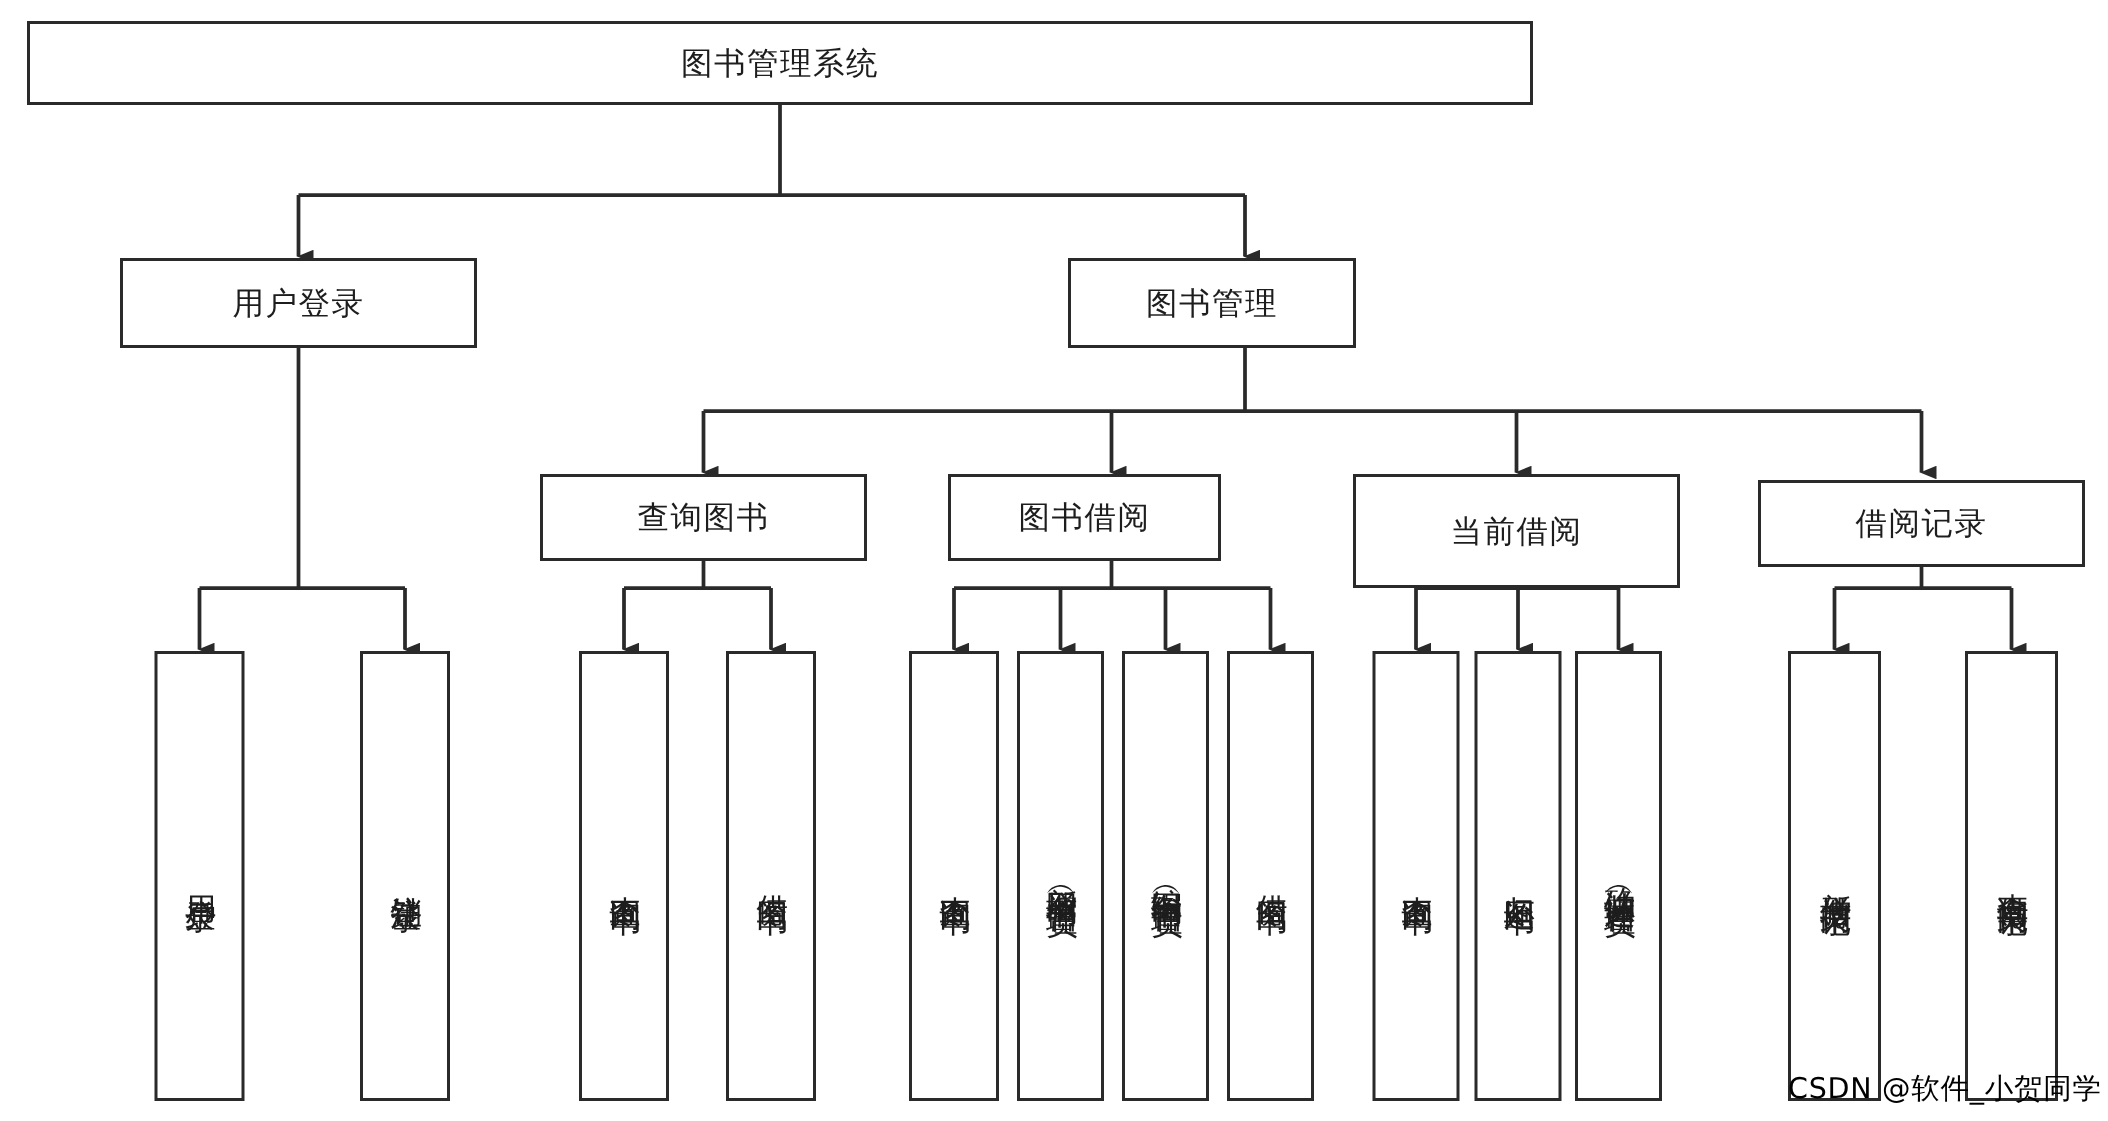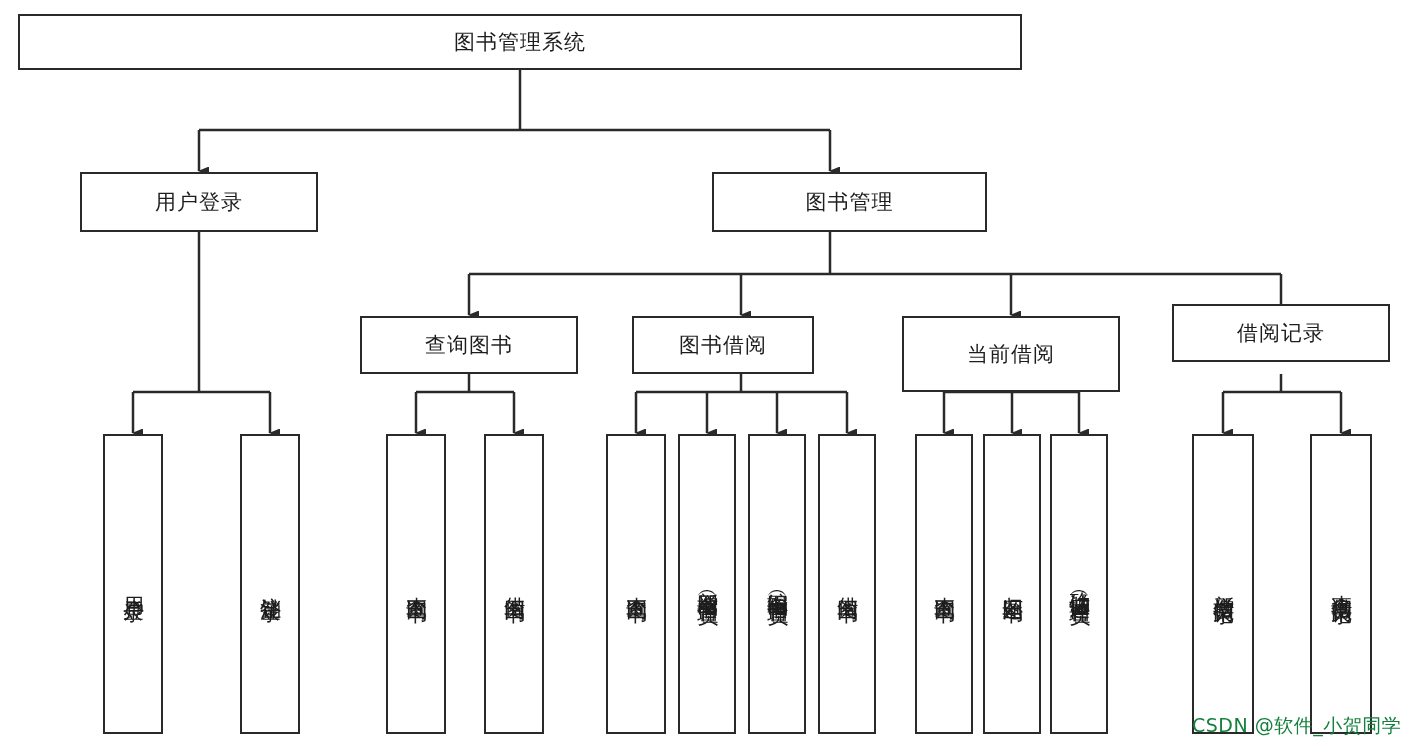--- a/index.html
+++ b/index.html
@@ -53,21 +53,21 @@
     white-space: pre-line;
     text-align: center;
   }
   .node-box.vertical .node-label {
     writing-mode: vertical-rl;
     text-orientation: upright;
   }
   .watermark {
     position: absolute;
     font-size: 19px;
-    color: #15803d;
+    color: #000000;
     letter-spacing: 0.5px;
     white-space: nowrap;
     pointer-events: none;
   }
 </style>
 </head>
 <body>
 
 <div id="diagram-root">
   <svg class="diagram-canvas" viewBox="0 0 1405 747" xmlns="http://www.w3.org/2000/svg">
@@ -112,33 +112,33 @@
         <line x1="1341" y1="392" x2="1341" y2="433" stroke="#2a2a2a" stroke-width="2.5" marker-end="url(#arrowhead)"></line>
       </g>
   </svg>
   <div id="node-layer">
       <div class="node-box horizontal" style="left: 18px; top: 14px; width: 1004px; height: 56px;">
         <span class="node-label">图书管理系统</span>
       </div>
       <div class="node-box horizontal" style="left: 80px; top: 172px; width: 238px; height: 60px;">
         <span class="node-label">用户登录</span>
       </div>
-      <div class="node-box horizontal" style="left: 712px; top: 172px; width: 275px; height: 60px;">
+      <div class="node-box horizontal" style="left: 712px; top: 172px; width: 192px; height: 60px;">
         <span class="node-label">图书管理</span>
       </div>
       <div class="node-box horizontal" style="left: 360px; top: 316px; width: 218px; height: 58px;">
         <span class="node-label">查询图书</span>
       </div>
       <div class="node-box horizontal" style="left: 632px; top: 316px; width: 182px; height: 58px;">
         <span class="node-label">图书借阅</span>
       </div>
       <div class="node-box horizontal" style="left: 902px; top: 316px; width: 218px; height: 76px;">
         <span class="node-label">当前借阅</span>
       </div>
-      <div class="node-box horizontal" style="left: 1172px; top: 304px; width: 218px; height: 58px;">
+      <div class="node-box horizontal" style="left: 1172px; top: 320px; width: 218px; height: 58px;">
         <span class="node-label">借阅记录</span>
       </div>
       <div class="node-box vertical" style="left: 103px; top: 434px; width: 60px; height: 300px;">
         <span class="node-label">用户登录</span>
       </div>
       <div class="node-box vertical" style="left: 240px; top: 434px; width: 60px; height: 300px;">
         <span class="node-label">注销登录</span>
       </div>
       <div class="node-box vertical" style="left: 386px; top: 434px; width: 60px; height: 300px;">
         <span class="node-label">查询图书</span>

